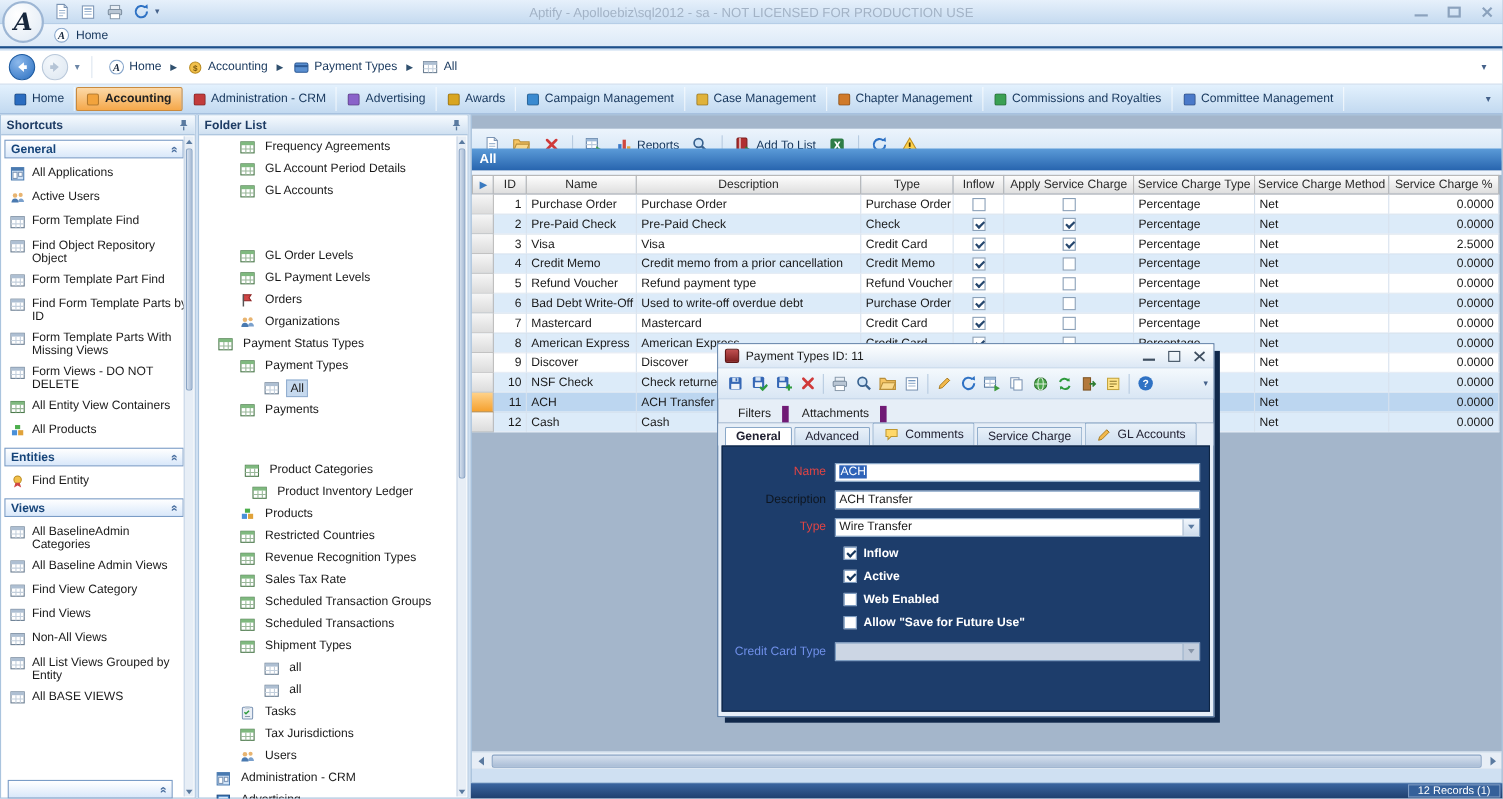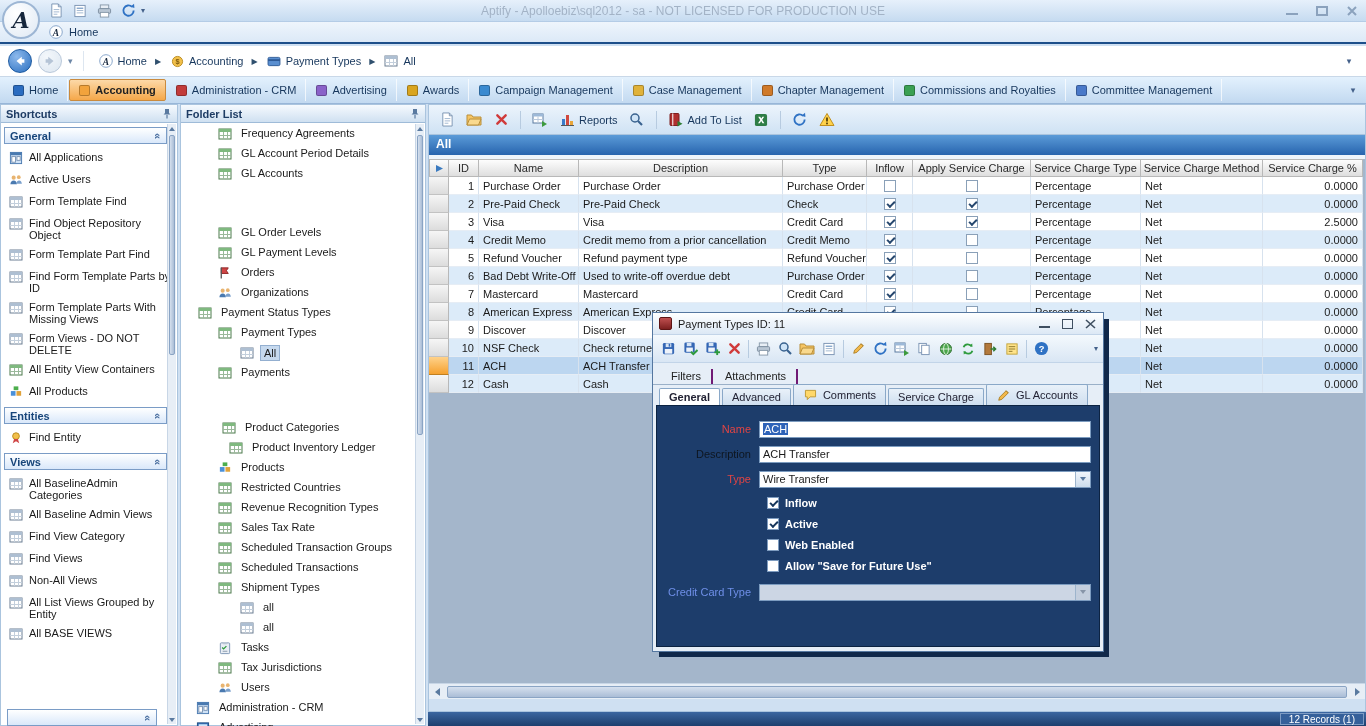--- a/index.html
+++ b/index.html
@@ -59,21 +59,21 @@
   
   .vscroll{position:absolute;right:1px;top:19px;bottom:1px;width:9px;background:#e7eef6;border-left:1px solid #c8d6e6}
   .varrow{position:absolute;left:0;right:0;height:9px;display:flex;align-items:center;justify-content:center;cursor:pointer}
   .varrow.up{top:0}.varrow.down{bottom:0}
   .tri-up{width:0;height:0;border-left:3px solid transparent;border-right:3px solid transparent;border-bottom:4px solid #5a7aa0}
   .tri-down{width:0;height:0;border-left:3px solid transparent;border-right:3px solid transparent;border-top:4px solid #5a7aa0}
   .vthumb{position:absolute;left:1px;right:1px;background:linear-gradient(90deg,#d5e0ee,#aabdd6);border:1px solid #8aa4c4;border-radius:2px;cursor:grab}
 
   
   .content{position:absolute;left:428px;right:0;top:104px;bottom:14px;background:#a4b6cb;border:1px solid #aac4de}
-  .ctoolbar{position:absolute;top:0;left:0;right:0;height:30px;background:linear-gradient(#ecf4fc,#cfe2f4);border-bottom:1px solid #aac4de;display:flex;align-items:center;gap:5px;padding:0 7px}
+  .ctoolbar{position:absolute;top:12px;left:0;right:0;height:30px;background:linear-gradient(#ecf4fc,#cfe2f4);border-bottom:1px solid #aac4de;display:flex;align-items:center;gap:5px;padding:0 7px}
   .tbtn{display:flex;align-items:center;gap:4px;padding:2px 3px;border-radius:2px;cursor:pointer;color:#16365c}
   .tsep{width:1px;height:18px;background:#b7cbe0;margin:0 3px}
   .view-hdr{position:absolute;top:30px;left:0;right:0;height:20px;background:linear-gradient(#5b9bd8,#2764ae);color:#fff;font-weight:bold;font-size:12px;padding:2px 7px}
   .grid-gap{position:absolute;top:50px;left:0;right:0;height:4px;background:#eef4fb}
   .grid-hdr{position:absolute;top:54px;left:0;display:flex;height:18px}
   .gh-cell{background:linear-gradient(#fdfdfd,#dedede);border:1px solid #b8b8b8;border-left:none;display:flex;align-items:center;justify-content:center;color:#2a2a2a;overflow:hidden;white-space:nowrap}
   .gh-cell.first{border-left:1px solid #b8b8b8}
   .grid-rows{position:absolute;top:72px;left:0}
   .grow{display:flex;height:18px;background:#fff}
   .grow.alt{background:#dcebf9}
@@ -103,21 +103,21 @@
   .dlg-title .t{flex:1;color:#1a1a1a}
   .dlg-ctl{display:flex;gap:10px;align-items:center}
   .dwbtn{width:13px;height:12px;position:relative;cursor:pointer}
   .dwbtn .bar{position:absolute;left:1px;right:1px;bottom:2px;height:2px;background:#3f4f60}
   .dwbtn .box{position:absolute;left:1px;right:1px;top:1px;bottom:1px;border:1.5px solid #3f4f60}
   .dlg-toolbar{height:28px;background:linear-gradient(#f4f9fd,#d9e6f4);border-bottom:1px solid #c2d4e8;display:flex;align-items:center;gap:2px;padding:0 5px}
   .dbtn{width:20px;height:22px;display:flex;align-items:center;justify-content:center;border-radius:2px;cursor:pointer}
   .dsep{width:1px;height:18px;background:#b7cbe0;margin:0 2px}
   .dlg-morecaret{margin-left:auto;color:#44618a;font-size:8px;cursor:pointer}
   .dlg-tabs1{height:22px;display:flex;align-items:flex-end;padding:4px 8px 0;gap:2px;border-bottom:1px solid #9ab0c8}
-  .t1{padding:1px 10px 2px;border-right:2px solid #701a75;cursor:pointer;color:#222}
+  .t1{padding:1px 10px 2px;border-right:6px solid #701a75;cursor:pointer;color:#222}
   .dlg-tabs2{height:20px;display:flex;align-items:flex-end;padding:2px 6px 0;background:#e6eef7}
   .t2{display:flex;align-items:center;gap:4px;padding:2px 9px;border:1px solid #8aa8c8;border-bottom:none;background:linear-gradient(#e9f1f9,#cfdff0);margin-right:2px;border-radius:2px 2px 0 0;cursor:pointer;color:#223}
   .t2.active{background:#fff;font-weight:bold}
   .dlg-body{position:absolute;left:3px;right:3px;top:92px;bottom:4px;background:#1d3d6b;border:1px solid #0c2342;padding-top:8px}
   .fld-row{display:flex;align-items:center;height:20px;margin:5px 8px 0 6px}
   .fld-label{width:96px;text-align:right;padding-right:8px;flex:none}
   .lbl-red{color:#e04444}
   .lbl-dark{color:#0e1620}
   .lbl-blue{color:#6f8fe8}
   .finput{flex:1;height:17px;background:#fff;border:1px solid #7c9cc0;display:flex;align-items:center;padding:0 3px;overflow:hidden;white-space:nowrap}

